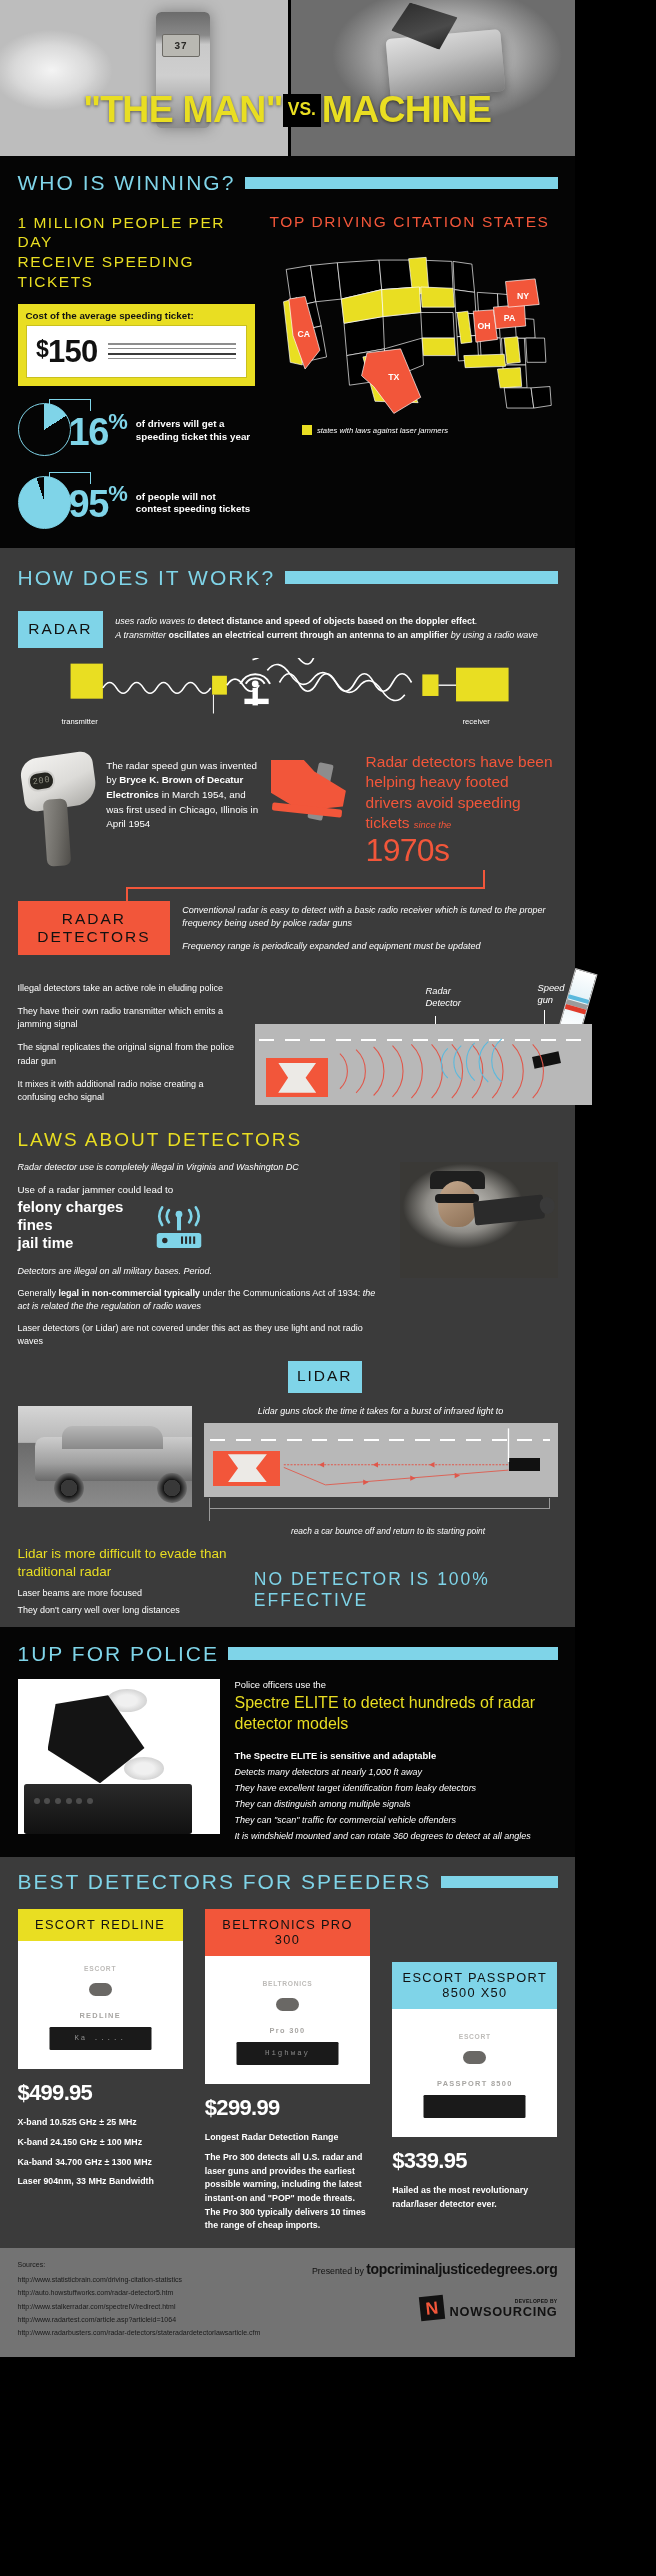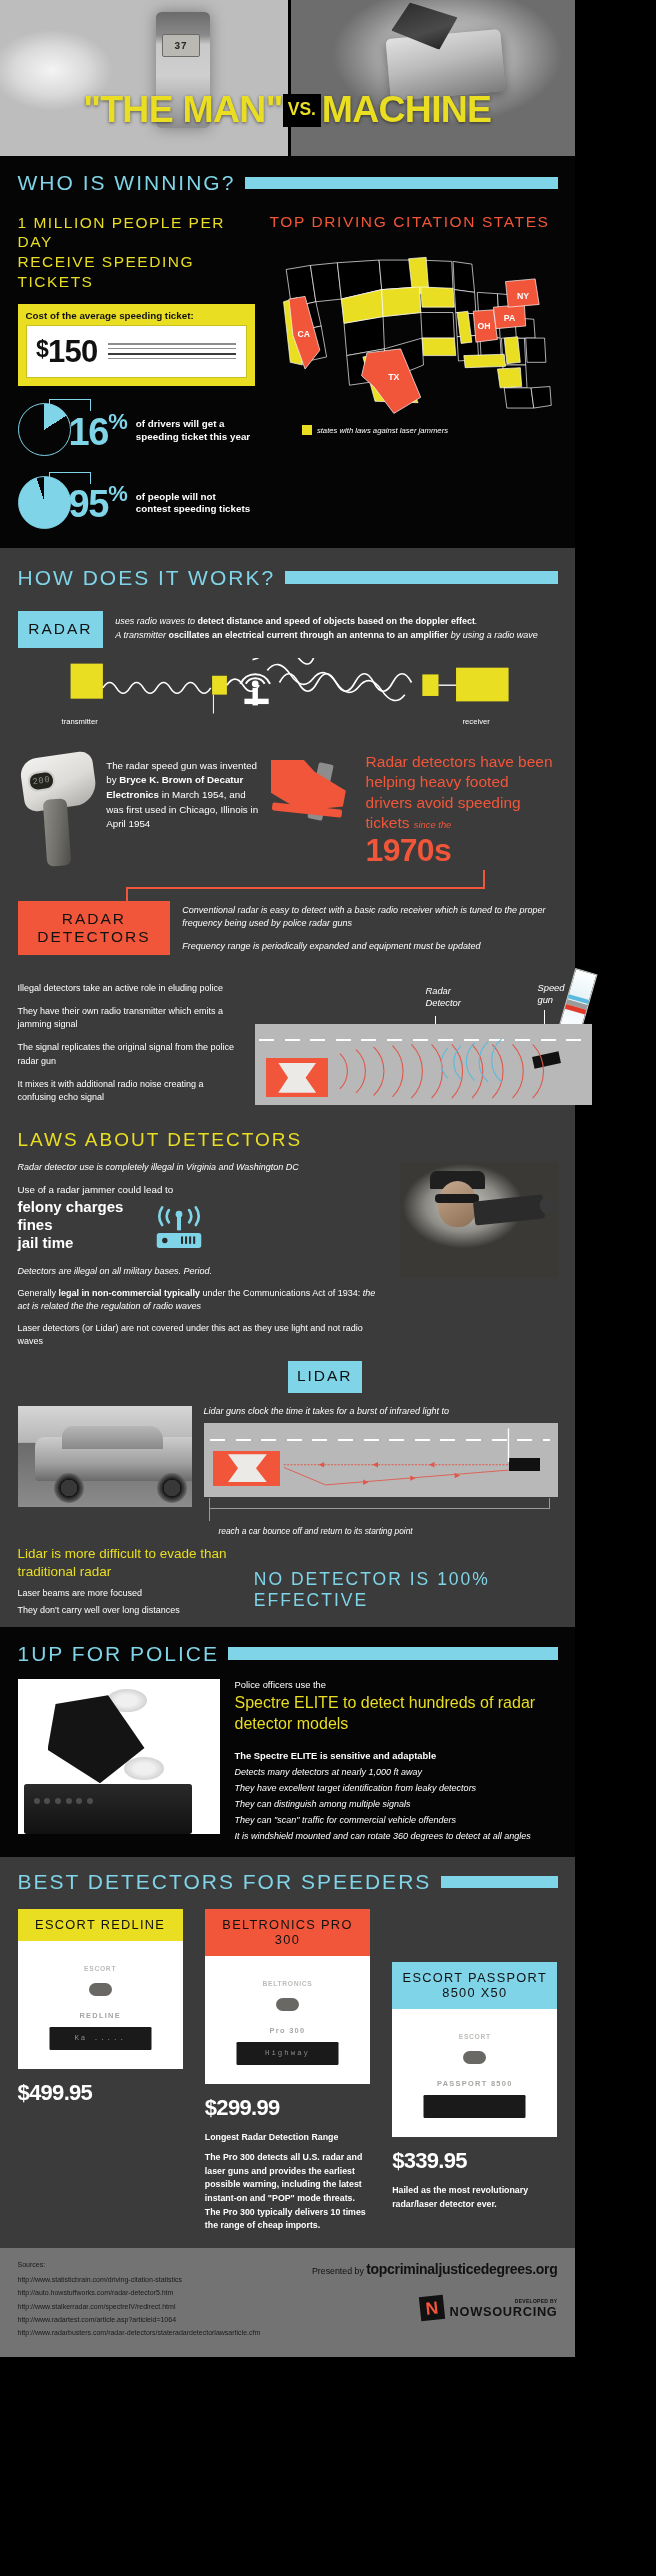--- a/index.html
+++ b/index.html
@@ -154,21 +154,21 @@
     background:linear-gradient(100deg,#8f8d88 0%,#6f6d68 55%,#4e4c48 100%); transform:rotate(-4deg);
   }
   .invent-txt{ color:#fff; font-size:9.8px; line-height:1.5; width:158px; padding-top:6.7px; }
   .shoe{ width:88px; height:74px; position:relative; flex:none; margin-top:4px; }
   .shoe .pedal{ position:absolute; left:42px; top:6.7px; width:15px; height:57px; background:#8d8d8d; transform:rotate(12deg); border-radius:2px;}
   .shoe .foot{ position:absolute; left:0; top:4px; width:75px; height:53px; background:#f2563a;
                clip-path: polygon(0 0,44% 0,58% 22%,100% 58%,96% 88%,40% 96%,0 62%); }
   .shoe .sole{ position:absolute; left:1.3px; top:50px; width:70px; height:8px; background:#f2563a; border-radius:2px; transform:rotate(6deg);}
   .decade-txt{ color:#f2563a; font-size:15.5px; line-height:1.32; flex:1; }
   .decade-txt .sm{ font-size:9.4px; font-style:italic; }
-  .decade-big{ color:#f2563a; font-size:32px; font-weight:bold; line-height:1; letter-spacing:-0.7px; }
+  .decade-big{ color:#f2563a; font-size:32px; font-weight:normal; line-height:1; letter-spacing:-0.7px; }
 
   .connector{ position:relative; height:31px; }
   .connector .v1{ position:absolute; left:465px; top:0; width:2px; height:19px; background:#f2563a; }
   .connector .h1{ position:absolute; left:108px; top:17.5px; width:359px; height:2px; background:#f2563a; }
   .connector .v2{ position:absolute; left:108px; top:17.5px; width:2px; height:15px; background:#f2563a; }
 
   .det-row{ display:flex; gap:12px; align-items:flex-start; }
   .tag-detectors{ background:#f2563a; font-size:15.5px; padding:8.8px 12px 9.4px; }
   .det-txt{ color:#fff; font-size:9px; font-style:italic; line-height:1.5; padding-top:2.7px; }
   .det-txt p+p{ margin-top:9.4px; }
@@ -238,21 +238,21 @@
     position:relative; overflow:hidden; filter:grayscale(1);
   }
   .car-photo .car{ position:absolute; left:17.5px; top:31px; width:175px; height:44px;
     background:linear-gradient(180deg,#cfccc6 0%,#a29f99 60%,#6c6a65 100%);
     border-radius:9.4px 15px 4px 4px; }
   .car-photo .cabin{ position:absolute; left:44px; top:20px; width:101px; height:23px;
     background:linear-gradient(180deg,#bab7b1,#8c8984); border-radius:10.8px 13.5px 0 0; }
   .car-photo .w1,.car-photo .w2{ position:absolute; bottom:4px; width:30px; height:30px; border-radius:50%;
     background:radial-gradient(circle,#3a3834 38%,#15140f 40%,#6d6a65 70%); }
   .car-photo .w1{ left:36px; } .car-photo .w2{ left:139px; }
-  .lidar-right{ flex:1; }
+  .lidar-right{ flex:1;text-align:center; }
   .lidar-cap{ color:#fff; font-size:9px; font-style:italic; }
   .lidar-road{ position:relative; width:354px; height:74px; background:#b8b8b8; margin-top:6.7px; }
   .lidar-road .dash{ position:absolute; left:6.7px; top:16px; width:340px; height:2px;
     background: repeating-linear-gradient(to right,#fff 0 15px, transparent 15px 25.6px); }
   .lidar-road .car{ position:absolute; left:9.4px; top:28px; width:67px; height:35px; background:#f2563a; }
   .lidar-road .car .wind{ position:absolute; left:15px; top:3.4px; width:39px; height:28px; background:#eceae6;
     clip-path: polygon(0 0,100% 0,72% 50%,100% 100%,0 100%,26% 50%); }
   .lidar-road .gun{ position:absolute; left:305px; top:35px; width:31px; height:13.5px; background:#111; }
   .lidar-bracket{ position:relative; height:30px; margin-top:1.3px; width:354px; }
   .lidar-bracket .bx{ position:absolute; left:5.4px; top:0; right:8px; height:10.8px; border:1.3px solid #9a9a9a; border-top:none; }
@@ -750,20 +750,26 @@
           <div class="dev">
               <div class="dev-body">
             <div class="brand">ESCORT</div>
             <div class="btn"></div>
             <div class="model">REDLINE</div>
             <div class="screen">Ka .....</div>
           </div>
             </div>
         </div>
         <div class="price">$499.95</div>
+        <div class="spec">
+          <p>X-band 10.525 GHz ± 25 MHz</p>
+          <p>K-band 24.150 GHz ± 100 MHz</p>
+          <p>Ka-band 34.700 GHz ± 1300 MHz</p>
+          <p>Laser 904nm, 33 MHz Bandwidth</p>
+        </div>
       </div>
 
       <div class="card c2">
         <div class="card-head" style="background:#f2563a;">BELTRONICS PRO 300</div>
         <div class="card-img">
           <div class="dev">
               <div class="dev-body">
             <div class="brand">BELTRONICS</div>
             <div class="btn"></div>
             <div class="model">Pro 300</div>

